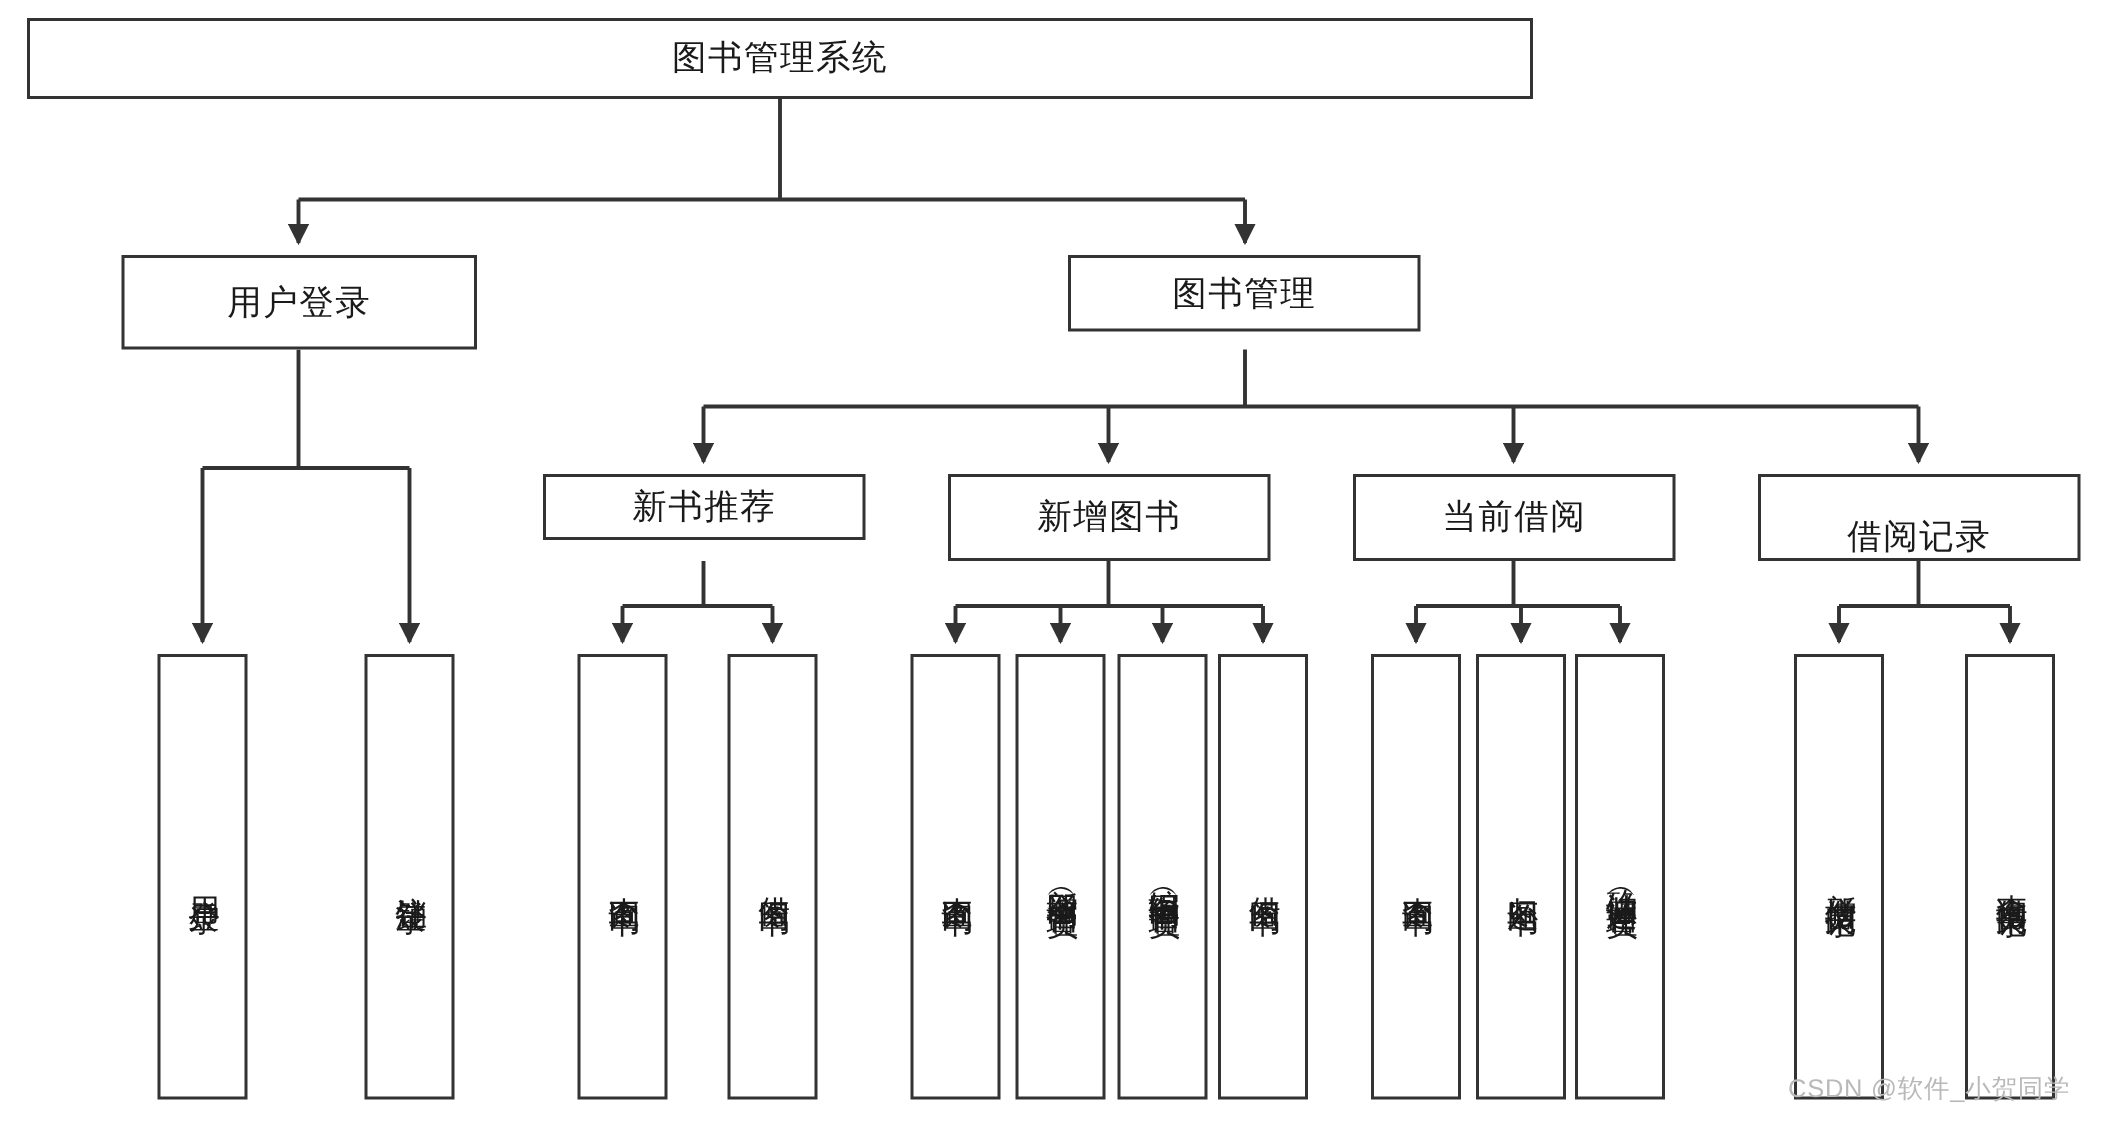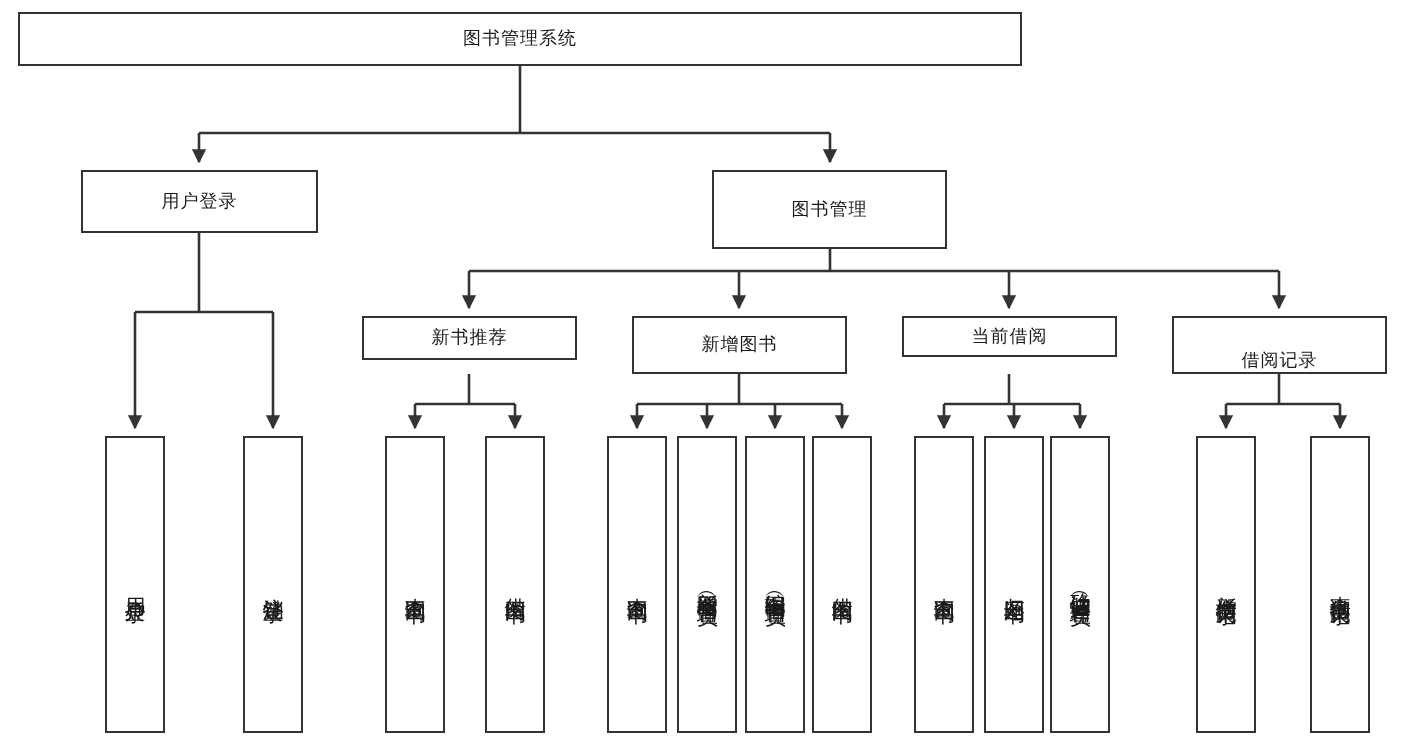--- a/index.html
+++ b/index.html
@@ -29,21 +29,21 @@
     position: absolute;
     box-sizing: border-box;
     background: #ffffff;
     border: 2px solid #333333;
     display: flex;
     align-items: center;
     justify-content: center;
     color: #1a1a1a;
   }
   .node.horiz {
-    font-size: 18px;
+    font-size: 23px;
     letter-spacing: 1px;
     line-height: 1.2;
   }
   .node.vert {
     writing-mode: vertical-rl;
     text-orientation: upright;
     font-size: 21px;
     line-height: 1.45;
     letter-spacing: 2px;
     padding: 6px 0;
@@ -118,32 +118,32 @@
   </svg>
 
   <div class="node horiz" id="root-node" style="left: 18px; top: 12px; width: 1004px; height: 54px;">
     <span>图书管理系统</span>
   </div>
 
   <div id="level2-layer">
       <div class="node horiz" style="left: 81px; top: 170px; width: 237px; height: 63px;">
         <span class="">用户登录</span>
       </div>
-      <div class="node horiz" style="left: 712px; top: 170px; width: 235px; height: 79px;">
+      <div class="node horiz" style="left: 712px; top: 170px; width: 235px; height: 51px;">
         <span class="">图书管理</span>
       </div>
     </div>
   <div id="level3-layer">
       <div class="node horiz" style="left: 362px; top: 316px; width: 215px; height: 44px;">
         <span class="">新书推荐</span>
       </div>
       <div class="node horiz" style="left: 632px; top: 316px; width: 215px; height: 58px;">
         <span class="">新增图书</span>
       </div>
-      <div class="node horiz" style="left: 902px; top: 316px; width: 215px; height: 41px;">
+      <div class="node horiz" style="left: 902px; top: 316px; width: 215px; height: 58px;">
         <span class="">当前借阅</span>
       </div>
       <div class="node horiz" style="left: 1172px; top: 316px; width: 215px; height: 58px; align-items: flex-end;">
         <span class="">借阅记录</span>
       </div>
     </div>
   <div id="leaf-layer">
       <div class="node vert" style="left: 105px; top: 436px; width: 60px; height: 297px;">
         <span class="vtext">用户登录</span>
       </div>
@@ -178,14 +178,15 @@
         <span class="vtext">确认归还（管理员）</span>
       </div>
       <div class="node vert" style="left: 1196px; top: 436px; width: 60px; height: 297px;">
         <span class="vtext">新增借阅记录</span>
       </div>
       <div class="node vert" style="left: 1310px; top: 436px; width: 60px; height: 297px;">
         <span class="vtext">查询借阅记录</span>
       </div>
     </div>
 
+  <div class="watermark" style="left: 1192px; top: 714px;">CSDN @软件_小贺同学</div>
 
 </div>
 
 </body></html>

